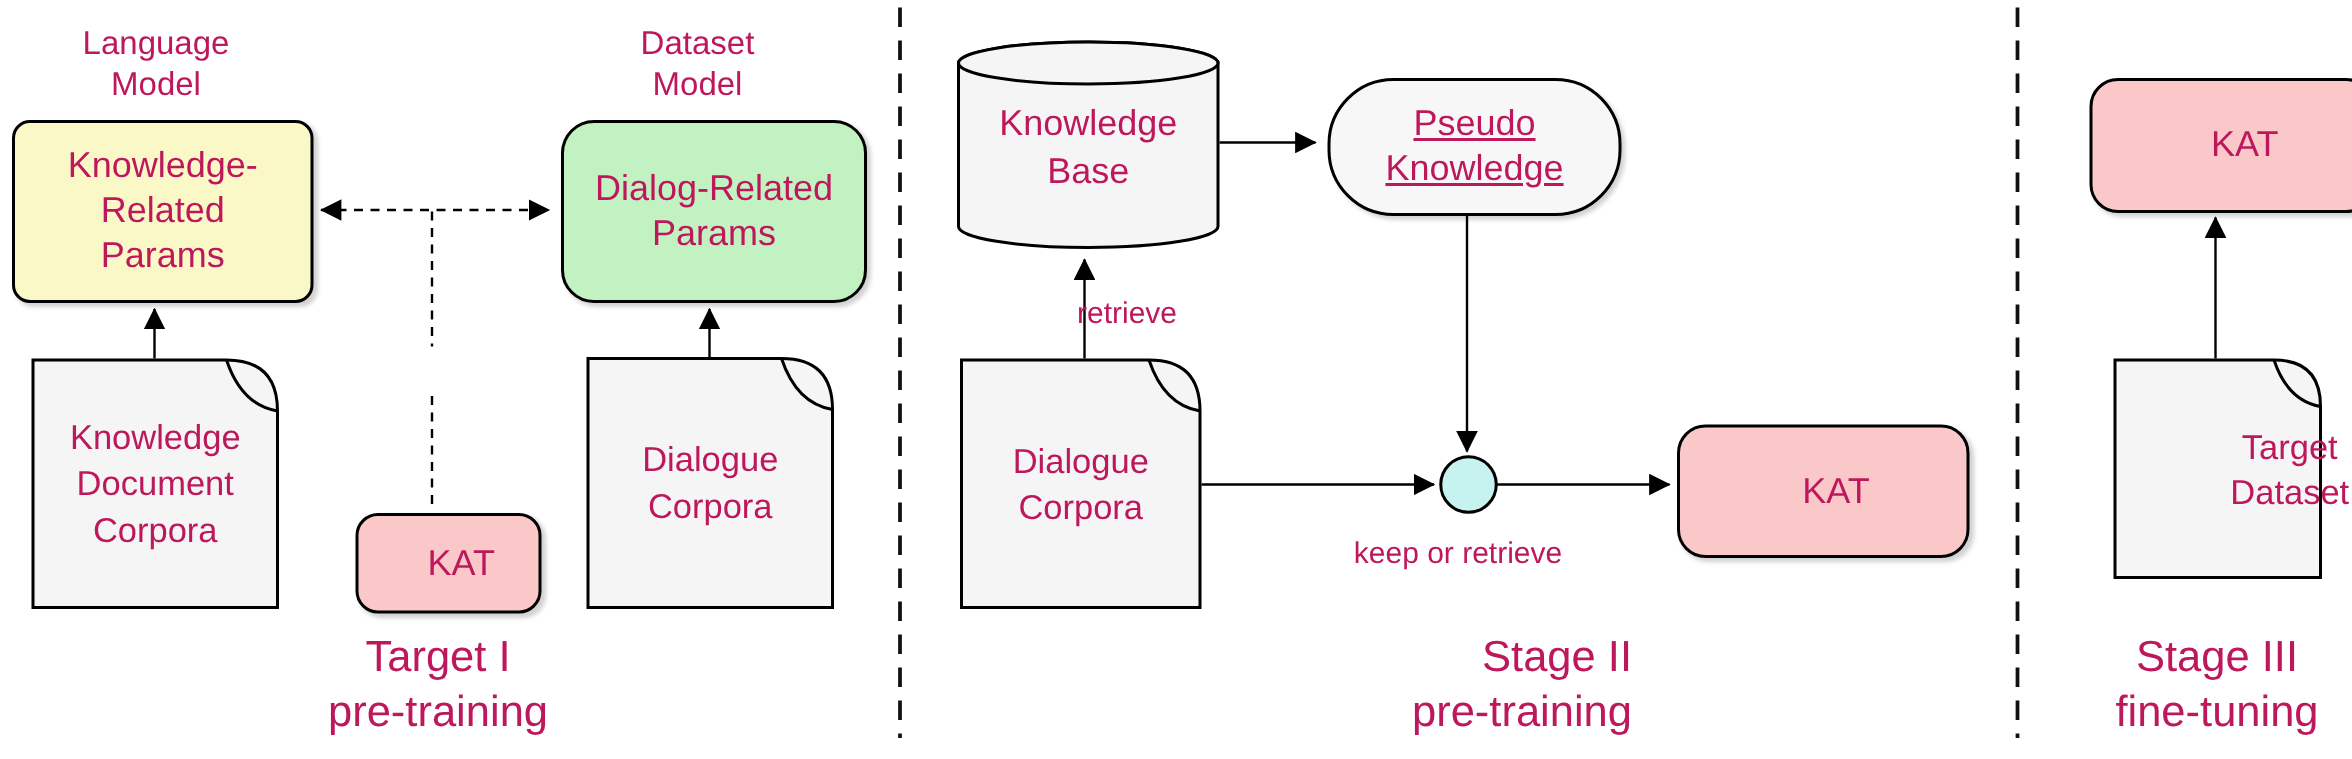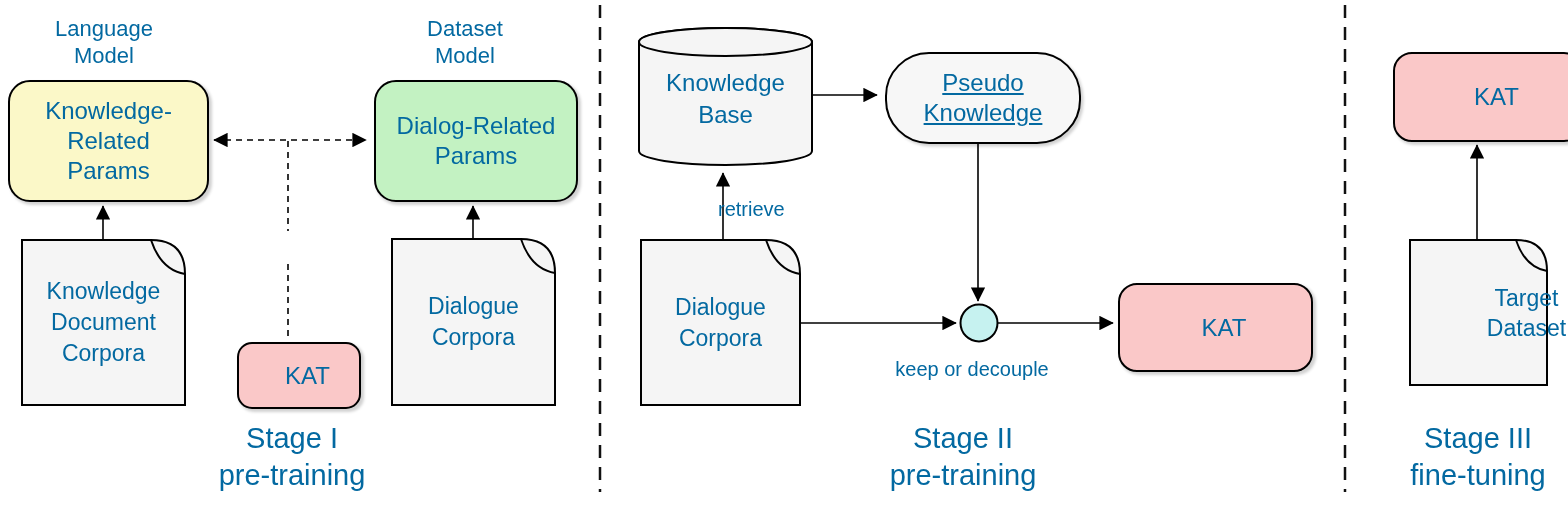--- a/index.html
+++ b/index.html
@@ -5,37 +5,37 @@
   html,body{margin:0;padding:0;background:#ffffff;}
   .canvas{
     position:relative;
     width:1568px;height:506px;
     background:#ffffff;
     font-family:"Liberation Sans","DejaVu Sans",sans-serif;
     color:#111;
     overflow:hidden;
   }
   .abs{position:absolute;}
-  .txt{white-space:pre-line;text-align:center;color:#0369a1;}
+  .txt{white-space:pre-line;text-align:center;color:#be185d;}
   .lbl{font-size:22px;line-height:27px;}
   .node{
     position:absolute;
     border:2px solid #000;
     display:flex;align-items:center;justify-content:center;
     font-size:24px;line-height:30px;
     box-shadow:2.5px 2.5px 3px rgba(0,0,0,0.18);
   }
   .doc-label{
     position:absolute;
     display:flex;align-items:center;justify-content:center;
     font-size:23px;line-height:31px;
   }
   .small-label{font-size:20px;line-height:24px;}
   .caption{font-size:29px;line-height:37px;}
-  .yellow{background:#FBF8C8;border-radius:22px;}
+  .yellow{background:#FBF8C8;border-radius:12px;}
   .green{background:#C3F2C2;border-radius:22px;}
   .pink{background:#FAC8C8;padding-left:17px;}
   .stadium{background:#F7F7F7;border-radius:44px;text-decoration:underline;}
   svg{position:absolute;left:0;top:0;}
 </style>
 </head>
 <body>
 
 <div class="canvas">
 
@@ -104,39 +104,39 @@
 
 
   <div class="doc-label txt" style="left:22px;top:240px;width:163px;height:165px;">Knowledge
 Document
 Corpora</div>
   <div class="doc-label txt" style="left:392px;top:239px;width:163px;height:166px;">Dialogue
 Corpora</div>
 
   <div class="node pink txt" style="left:237px;top:342px;width:103px;height:63px;border-radius:15px;">KAT</div>
 
-  <div class="abs txt caption" style="left:167px;top:420px;width:250px;">Stage I
+  <div class="abs txt caption" style="left:167px;top:420px;width:250px;">Target I
 pre-training</div>
 
   <div class="doc-label txt" style="left:649px;top:68px;width:153px;height:62px;font-size:24px;line-height:32px;">Knowledge
 Base</div>
 
   <div class="node stadium txt" style="left:885px;top:52px;width:192px;height:88px;">Pseudo
 Knowledge</div>
 
   <div class="abs txt small-label" style="left:718px;top:197px;width:110px;text-align:left;">retrieve</div>
 
   <div class="doc-label txt" style="left:641px;top:240px;width:159px;height:165px;">Dialogue
 Corpora</div>
 
-  <div class="abs txt small-label" style="left:872px;top:357px;width:200px;">keep or decouple</div>
+  <div class="abs txt small-label" style="left:872px;top:357px;width:200px;">keep or retrieve</div>
 
   <div class="node pink txt" style="left:1118px;top:283px;width:174px;height:85px;border-radius:19px;">KAT</div>
 
-  <div class="abs txt caption" style="left:838px;top:420px;width:250px;">Stage II
+  <div class="abs txt caption" style="left:838px;top:420px;width:250px;text-align:right;">Stage II
 pre-training</div>
 
   <div class="node pink txt" style="left:1393px;top:52px;width:169px;height:86px;border-radius:19px;">KAT</div>
 
   <div class="doc-label txt" style="left:1410px;top:240px;width:137px;height:145px;font-size:23px;line-height:30px;padding-left:48px;">Target
 Dataset</div>
 
   <div class="abs txt caption" style="left:1353px;top:420px;width:250px;">Stage III
 fine-tuning</div>
 

